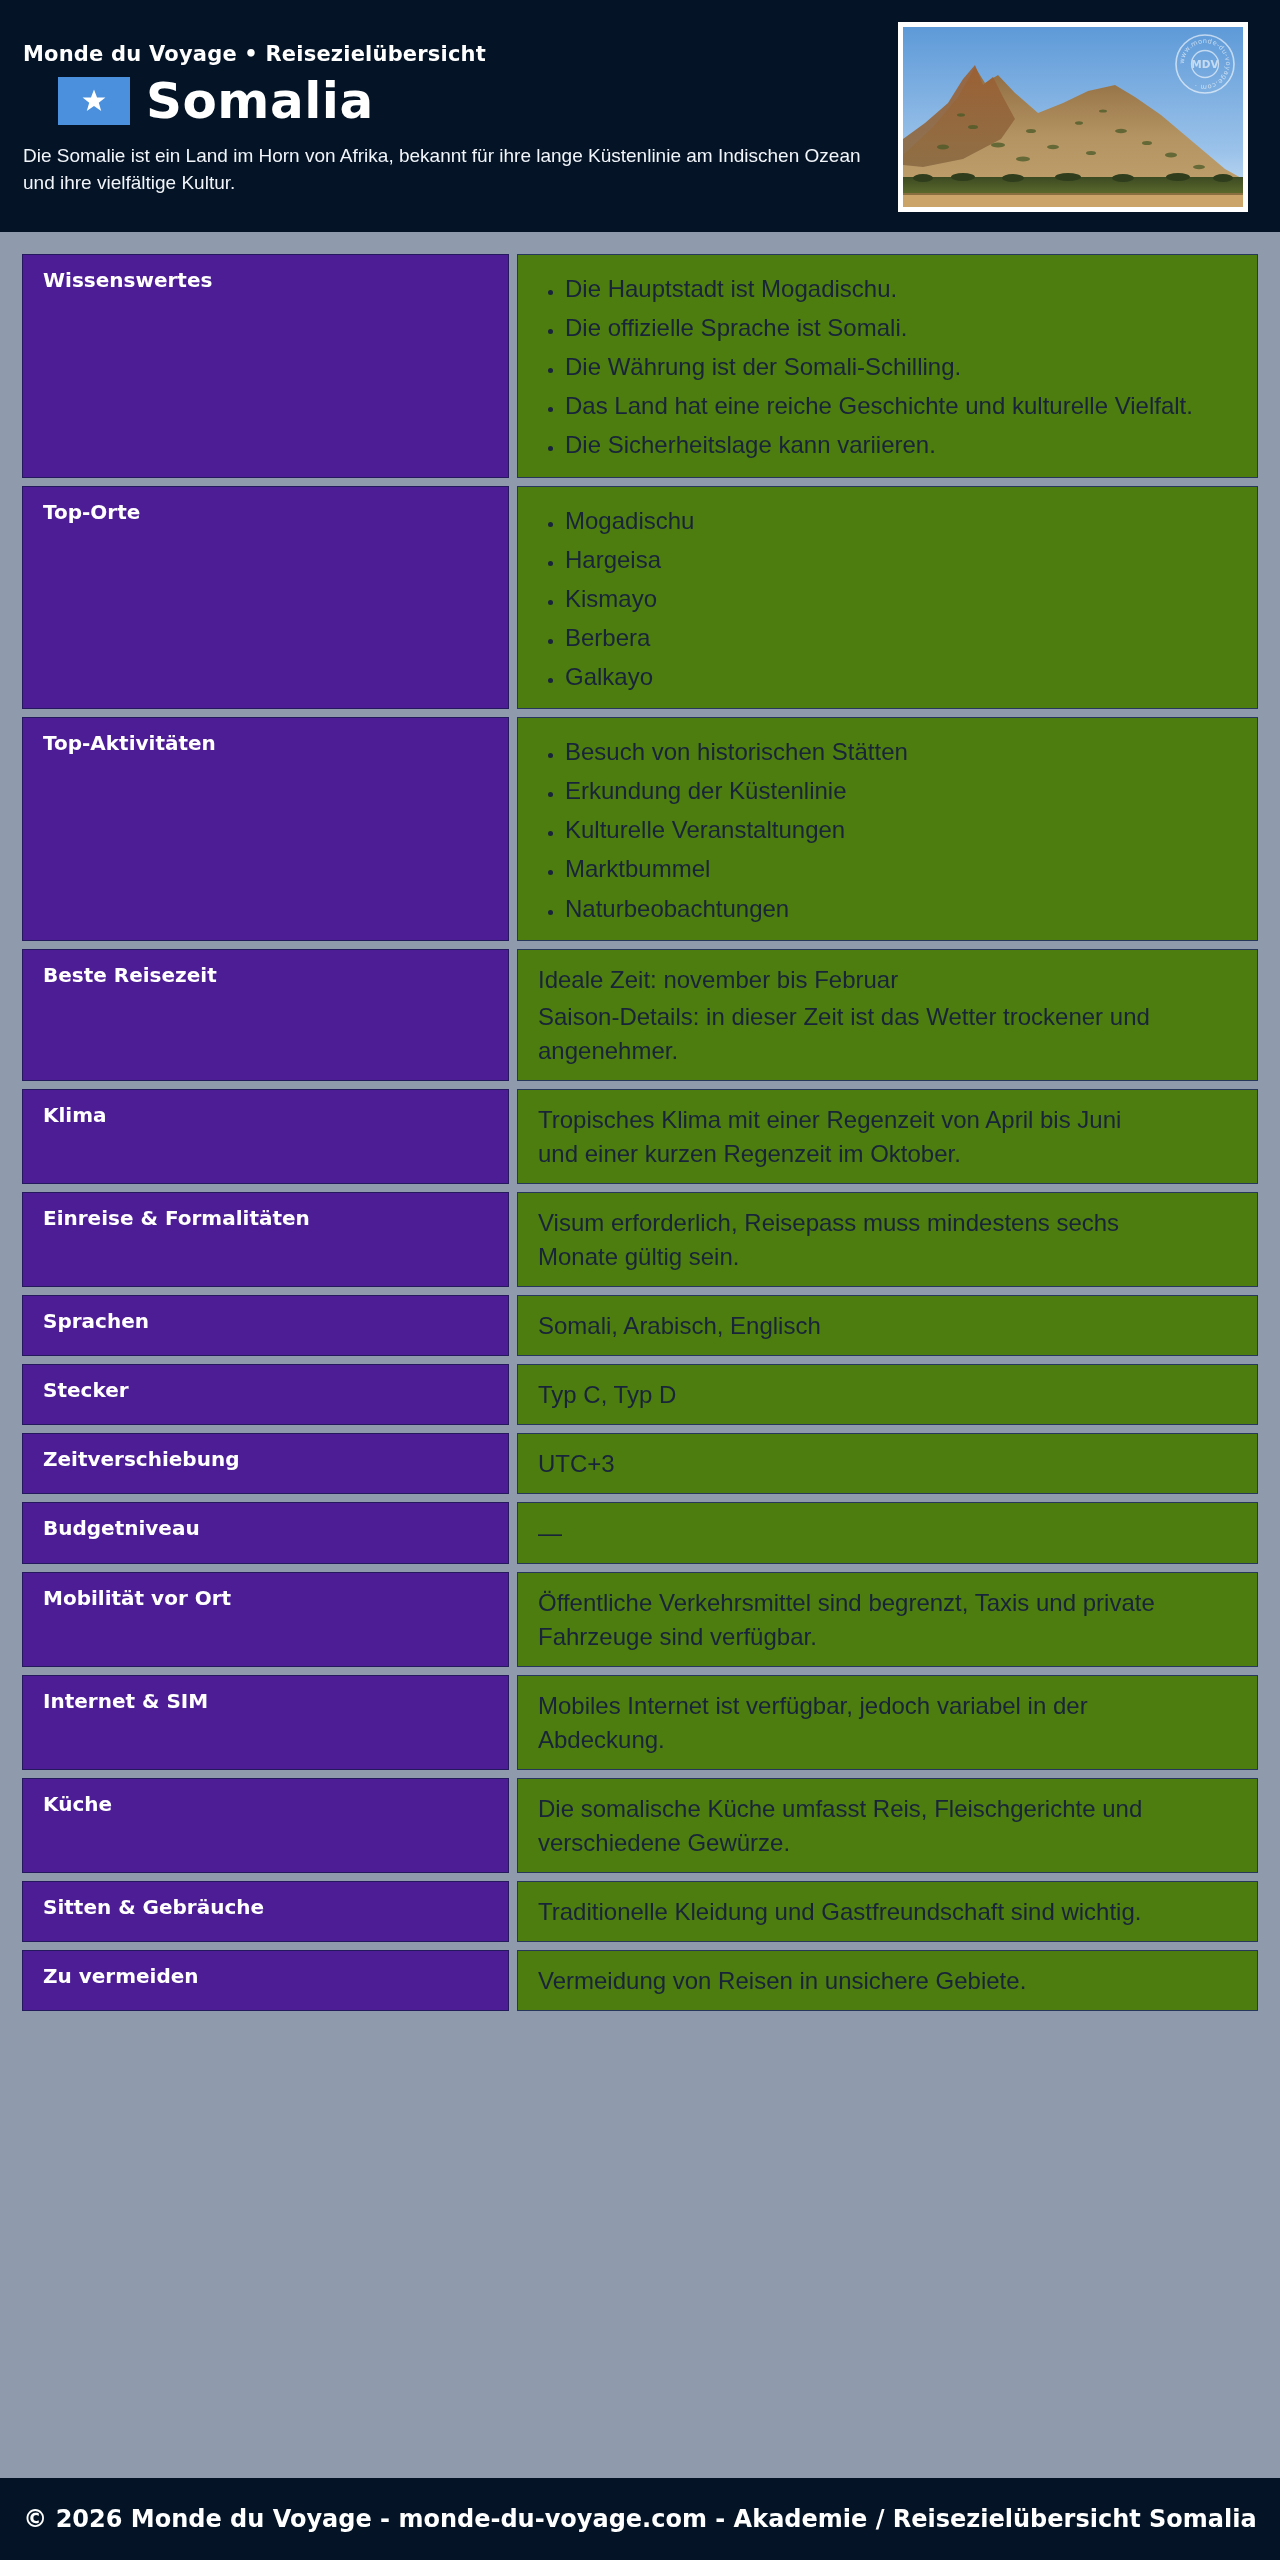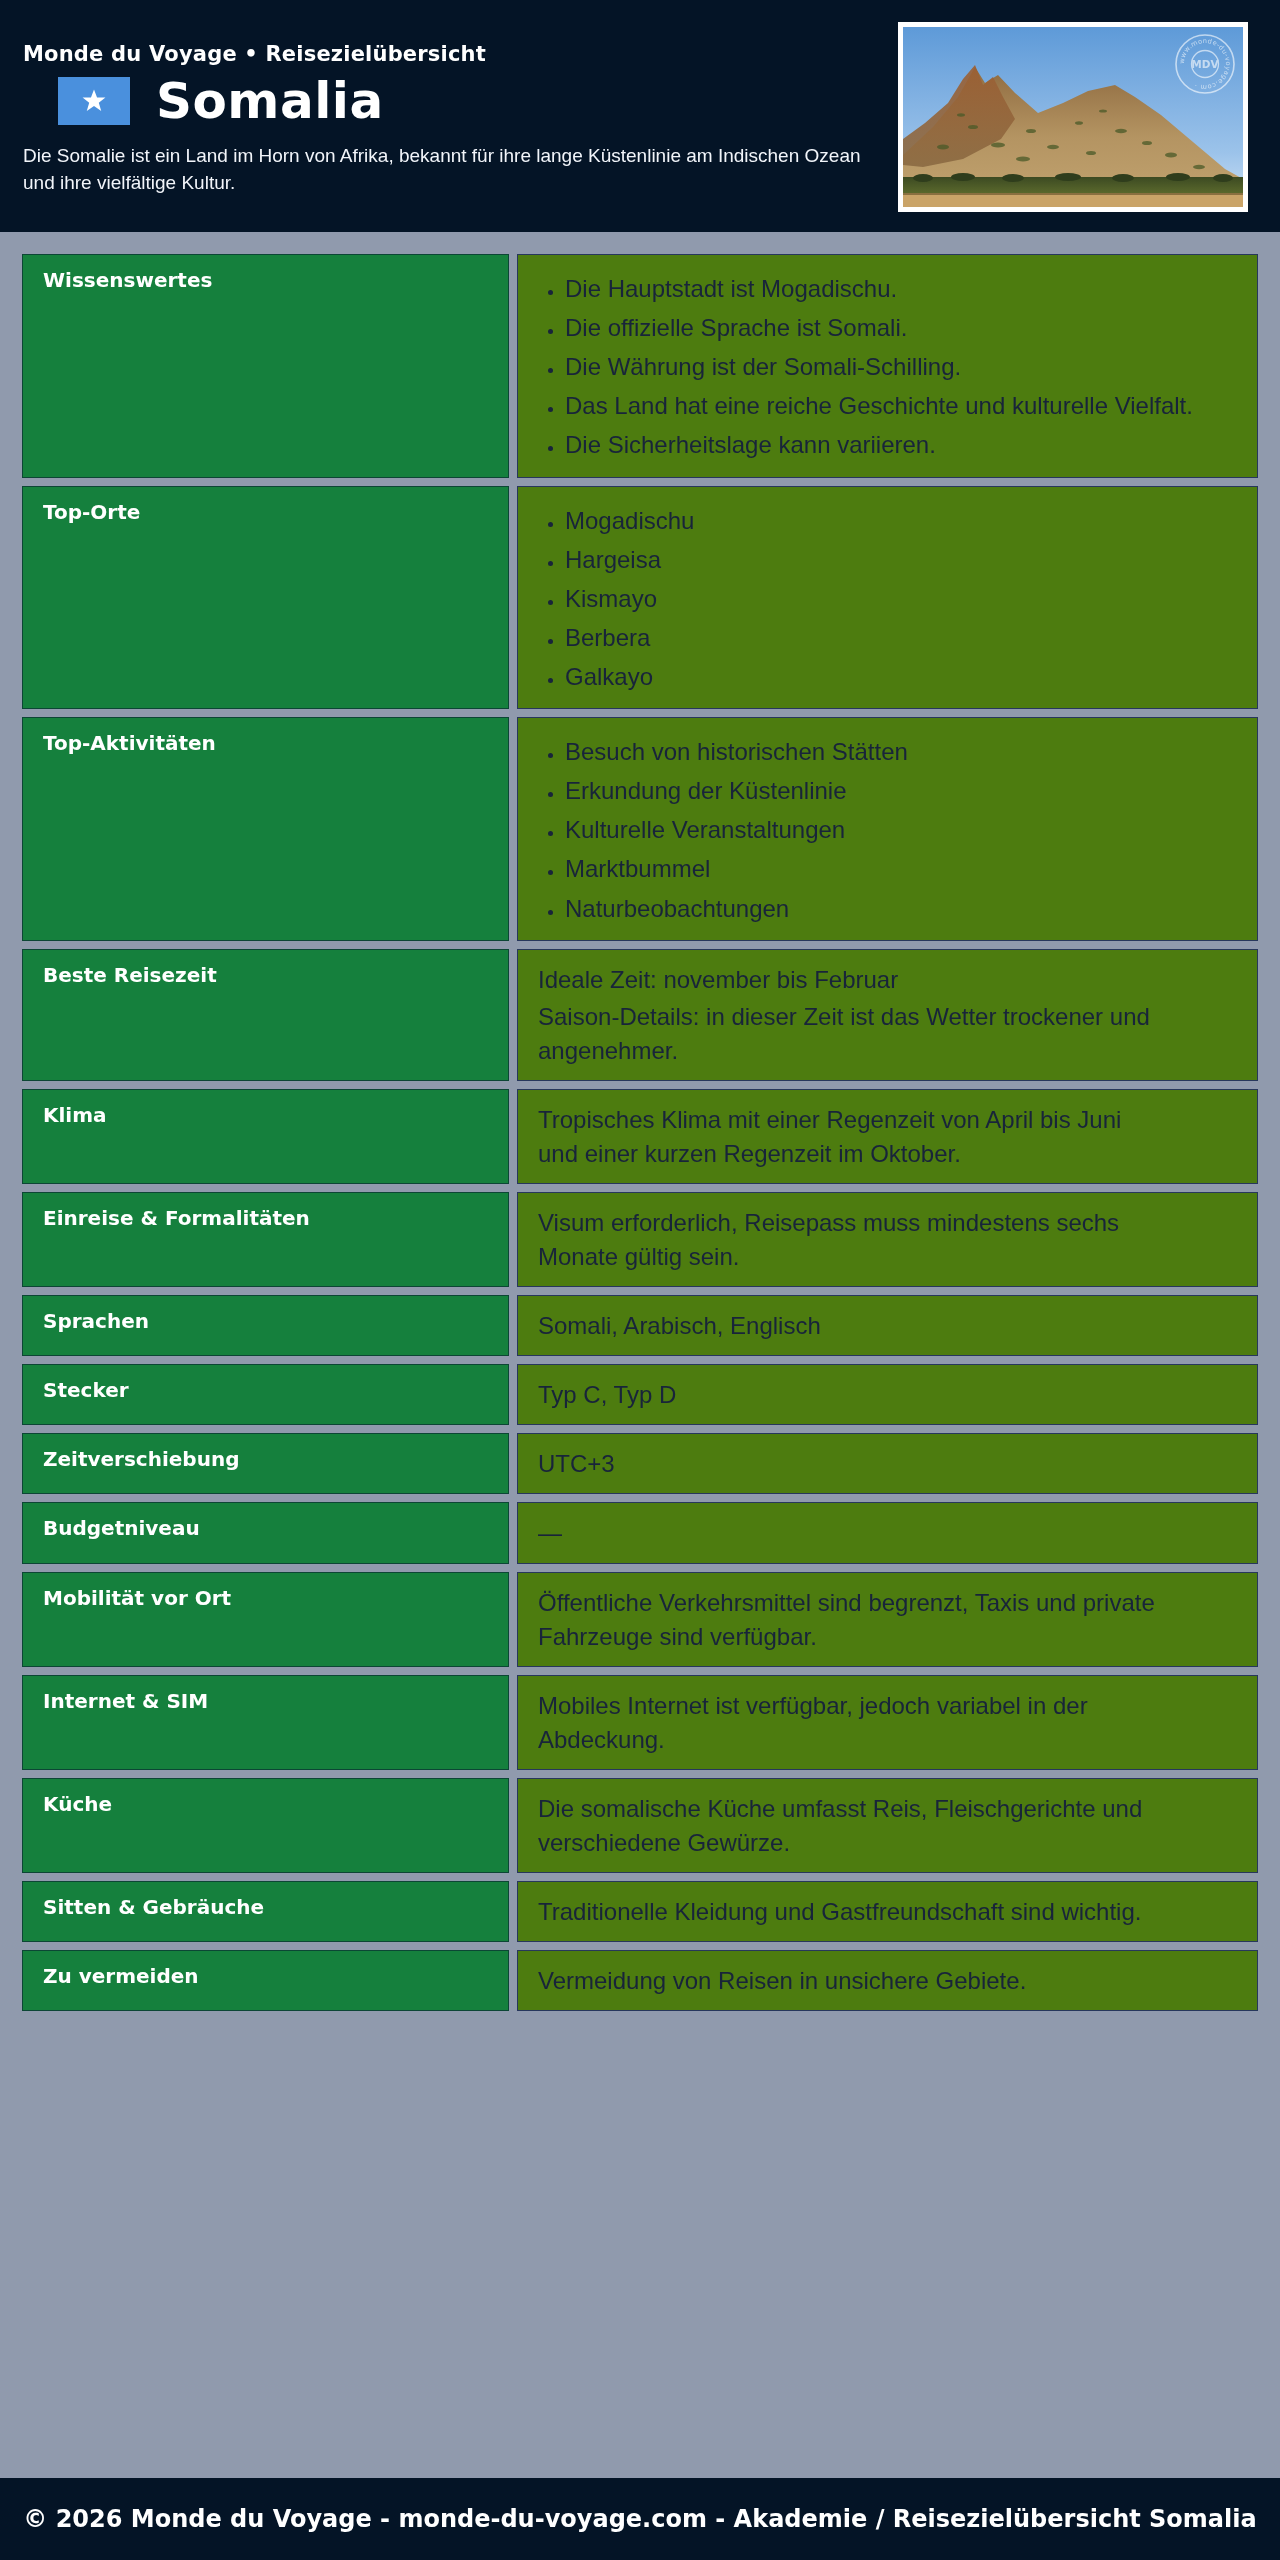--- a/index.html
+++ b/index.html
@@ -15,21 +15,21 @@
     position:relative;flex:none;
     height:232px;background:#041426;color:#ffffff;
   }
   .breadcrumb{
     position:absolute;top:42px;left:23px;
     font-family:"DejaVu Sans",sans-serif;font-weight:bold;font-size:21px;
     letter-spacing:.2px;
   }
   .title-row{
     position:absolute;top:76px;left:22px;
-    display:flex;align-items:center;gap:26px;padding-left:36px;
+    display:flex;align-items:center;gap:16px;padding-left:36px;
   }
   .flag{
     width:72px;height:48px;background:#4a90dd;flex:none;
     display:flex;align-items:center;justify-content:center;
   }
   h1.page-title{
     margin:0;font-family:"DejaVu Sans",sans-serif;font-weight:bold;
     font-size:50px;line-height:1;letter-spacing:.5px;
   }
   .desc{
@@ -43,21 +43,21 @@
   }
   .photo svg.scene{display:block;}
   .badge{position:absolute;top:5px;right:6px;width:64px;height:64px;opacity:.6;}
   
   main{flex:1;padding-top:14px;}
   table.info-table{
     border-collapse:separate;border-spacing:8px;
     width:1252px;margin-left:14px;table-layout:fixed;
   }
   th.label-cell{
-    width:445px;background:#15803d;color:#ffffff;
+    width:445px;background:#4c1d95;color:#ffffff;
     font-family:"DejaVu Sans",sans-serif;font-weight:bold;font-size:20px;
     text-align:left;vertical-align:top;padding:13px 20px;
     border:1px solid rgba(6,22,48,.55);
   }
   td.value-cell{
     background:#4d7c0f;color:#18243a;vertical-align:top;
     padding:10px 20px 12px;font-size:24px;
     border:1px solid #273least;
     border:1px solid #27375c;
   }

